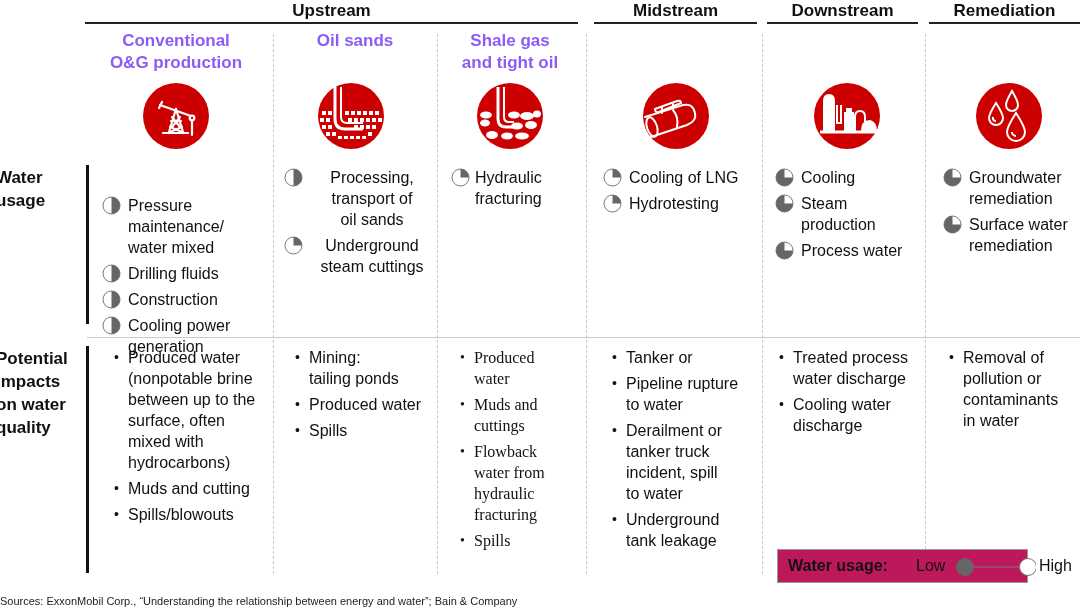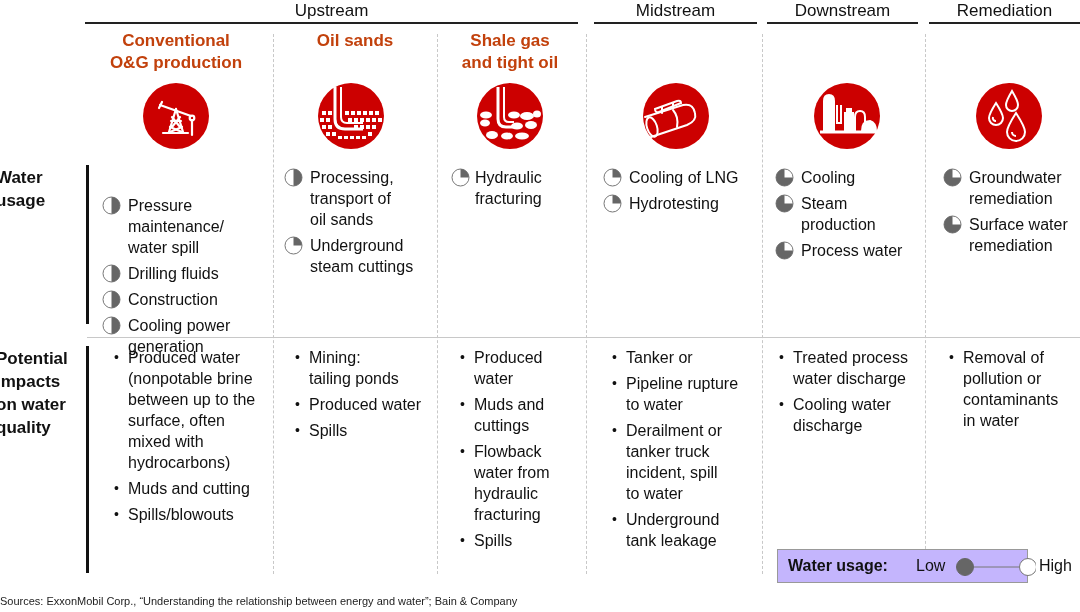--- a/index.html
+++ b/index.html
@@ -1,33 +1,33 @@
 <!DOCTYPE html>
 <html><head>
 <meta charset="utf-8">
 <style>
   html, body { margin:0; padding:0; background:#ffffff; }
   body { width:1080px; height:612px; position:relative; overflow:hidden;
          font-family:"Liberation Sans", sans-serif; color:#111; }
-  .seg-title { position:absolute; top:0; font-weight:normal; font-size:17px; text-align:center; color:#111; height:22px; line-height:22px; }
+  .seg-title { position:absolute; top:0; font-weight:bold; font-size:17px; text-align:center; color:#111; height:22px; line-height:22px; }
   .seg-line { position:absolute; top:22px; height:2px; background:#222; }
-  .sub-title { position:absolute; top:30px; font-weight:bold; font-size:17px; color:#c2410c; text-align:center; line-height:22px; }
+  .sub-title { position:absolute; top:30px; font-weight:bold; font-size:17px; color:#8b5cf6; text-align:center; line-height:22px; }
   .vdash { position:absolute; top:34px; height:540px; width:0; border-left:1.5px dashed #c8c8c8; }
   .hdiv { position:absolute; left:87px; right:0; top:337px; height:1px; background:#c8c8c8; }
   .row-bar { position:absolute; left:86px; width:3px; background:#111; }
   .row-label { position:absolute; font-weight:bold; font-size:17px; line-height:23px; color:#111; }
   .icon-circle { position:absolute; width:66px; height:66px; border-radius:50%; background:#cc0000; top:83px; }
   .icon-circle svg { position:absolute; left:0; top:0; width:66px; height:66px; }
   .col { position:absolute; font-size:16px; line-height:21px; color:#111; }
   .usage-item { position:relative; padding-left:26px; margin-bottom:5px; }
   .usage-item .hb { position:absolute; left:0; top:1px; width:19px; height:19px; }
   .bullets { list-style:none; margin:0; padding:0; }
   .bullets li { position:relative; padding-left:14px; margin-bottom:5px; }
   .bullets li::before { content:"•"; position:absolute; left:0; top:0; font-size:14px; }
-  .legend { position:absolute; left:777px; top:549px; width:251px; height:34px; border:1px solid #999; box-sizing:border-box; background:#c4b5fd; font-size:16px; }
+  .legend { position:absolute; left:777px; top:549px; width:251px; height:34px; border:1px solid #999; box-sizing:border-box; background:#be185d; font-size:16px; }
   .legend .lbl { position:absolute; left:10px; top:7px; font-weight:bold; }
   .legend .low { position:absolute; left:138px; top:7px; }
   .legend .high { position:absolute; left:261px; top:7px; }
   .legend svg { position:absolute; left:178px; top:7px; }
   .source { position:absolute; left:0; top:595px; font-size:11px; color:#222; white-space:nowrap; }
 </style>
 </head>
 <body>
 
 <div class="seg-title" style="left:85px;width:493px;">Upstream</div>
@@ -193,21 +193,21 @@
   </defs>
 </svg>
 
 <div class="col" style="left:102px;top:167px;width:165px;margin-top:28px;">
   <div class="usage-item">
     <svg class="hb" viewBox="0 0 19 19">
         <use href="#hb-half"></use>
       </svg>
     <div>Pressure</div>
     <div>maintenance/</div>
-    <div>water spill</div>
+    <div>water mixed</div>
   </div>
   <div class="usage-item">
     <svg class="hb" viewBox="0 0 19 19">
         <use href="#hb-half"></use>
       </svg>
     <div>Drilling fluids</div>
   </div>
   <div class="usage-item">
     <svg class="hb" viewBox="0 0 19 19">
         <use href="#hb-half"></use>
@@ -234,21 +234,21 @@
     </li>
     <li>
         <div>Muds and cutting</div>
       </li>
     <li>
         <div>Spills/blowouts</div>
       </li>
   </ul>
 </div>
 
-<div class="col" style="left:284px;top:167px;width:150px;">
+<div class="col" style="left:284px;top:167px;width:150px;text-align:center;">
   <div class="usage-item">
     <svg class="hb" viewBox="0 0 19 19">
         <use href="#hb-half"></use>
       </svg>
     <div>Processing,</div>
     <div>transport of</div>
     <div>oil sands</div>
   </div>
   <div class="usage-item">
     <svg class="hb" viewBox="0 0 19 19">
@@ -275,21 +275,21 @@
 
 <div class="col" style="left:451px;top:167px;width:130px;">
   <div class="usage-item" style="padding-left:24px;">
     <svg class="hb" viewBox="0 0 19 19">
         <use href="#hb-quarter"></use>
       </svg>
     <div>Hydraulic</div>
     <div>fracturing</div>
   </div>
 </div>
-<div class="col" style="left:460px;top:347px;width:120px;">
+<div class="col" style="left:460px;top:347px;width:120px;font-family:Liberation Serif, serif;">
   <ul class="bullets">
     <li>
       <div>Produced</div>
       <div>water</div>
     </li>
     <li>
       <div>Muds and</div>
       <div>cuttings</div>
     </li>
     <li>

